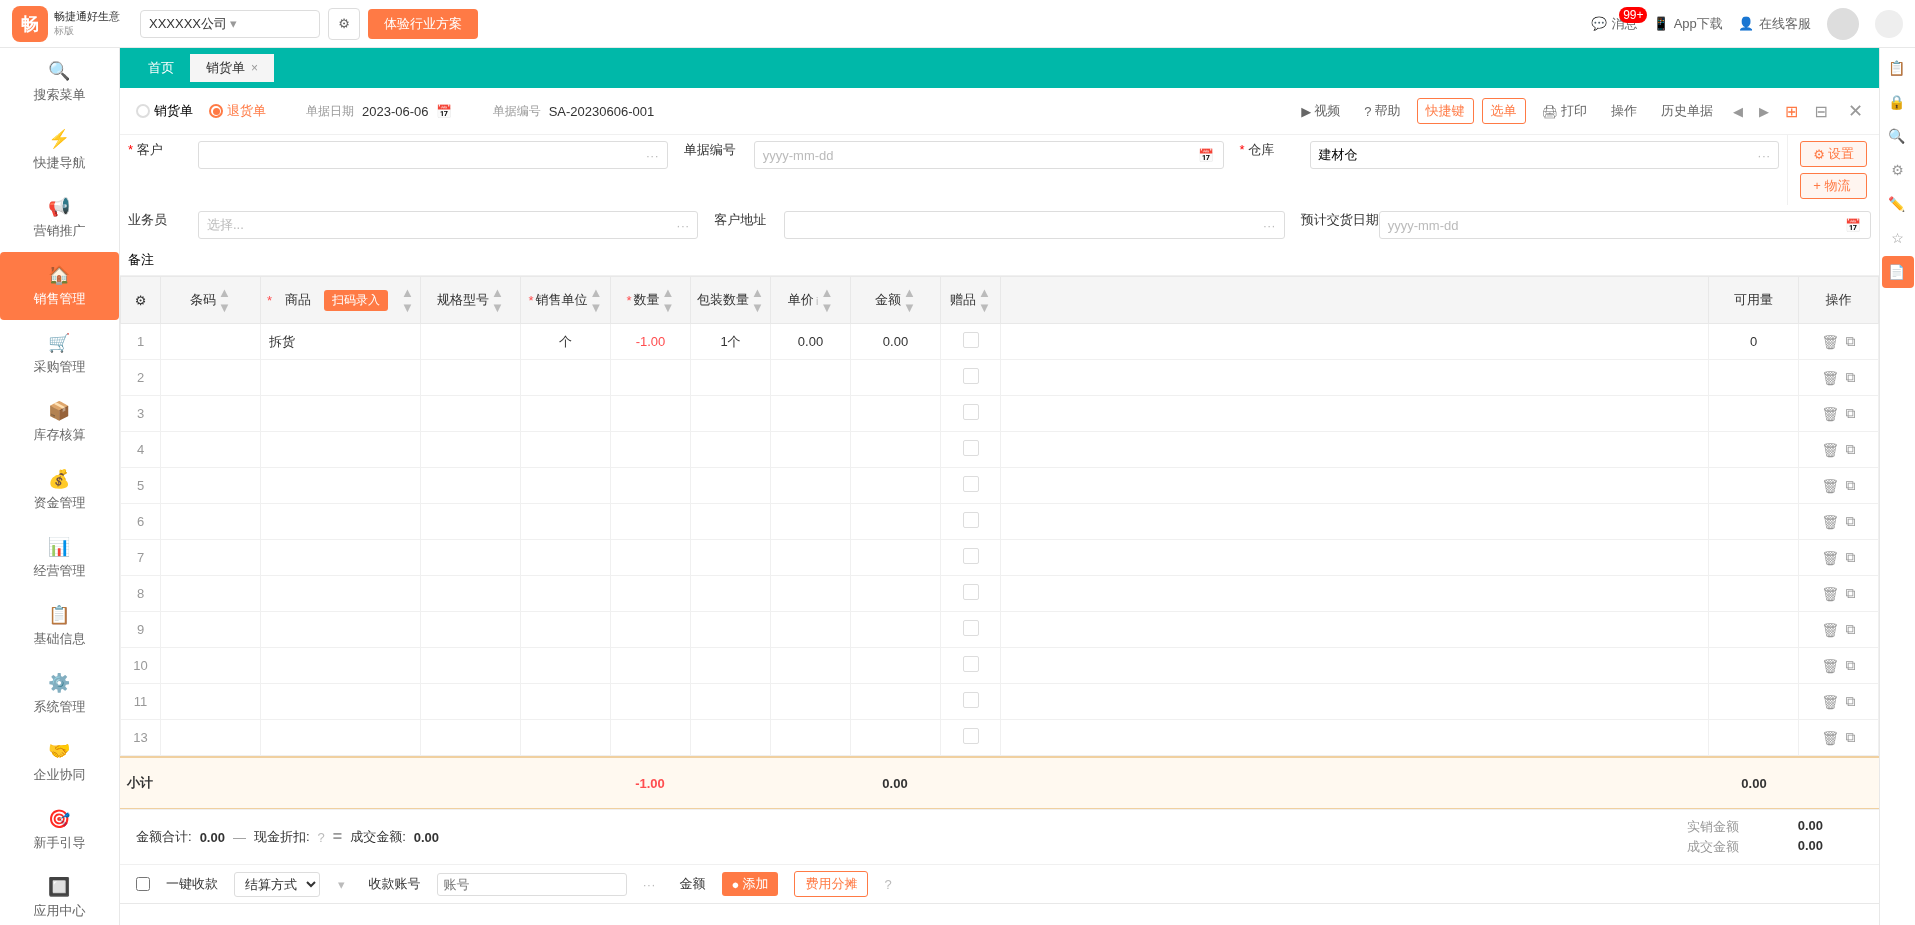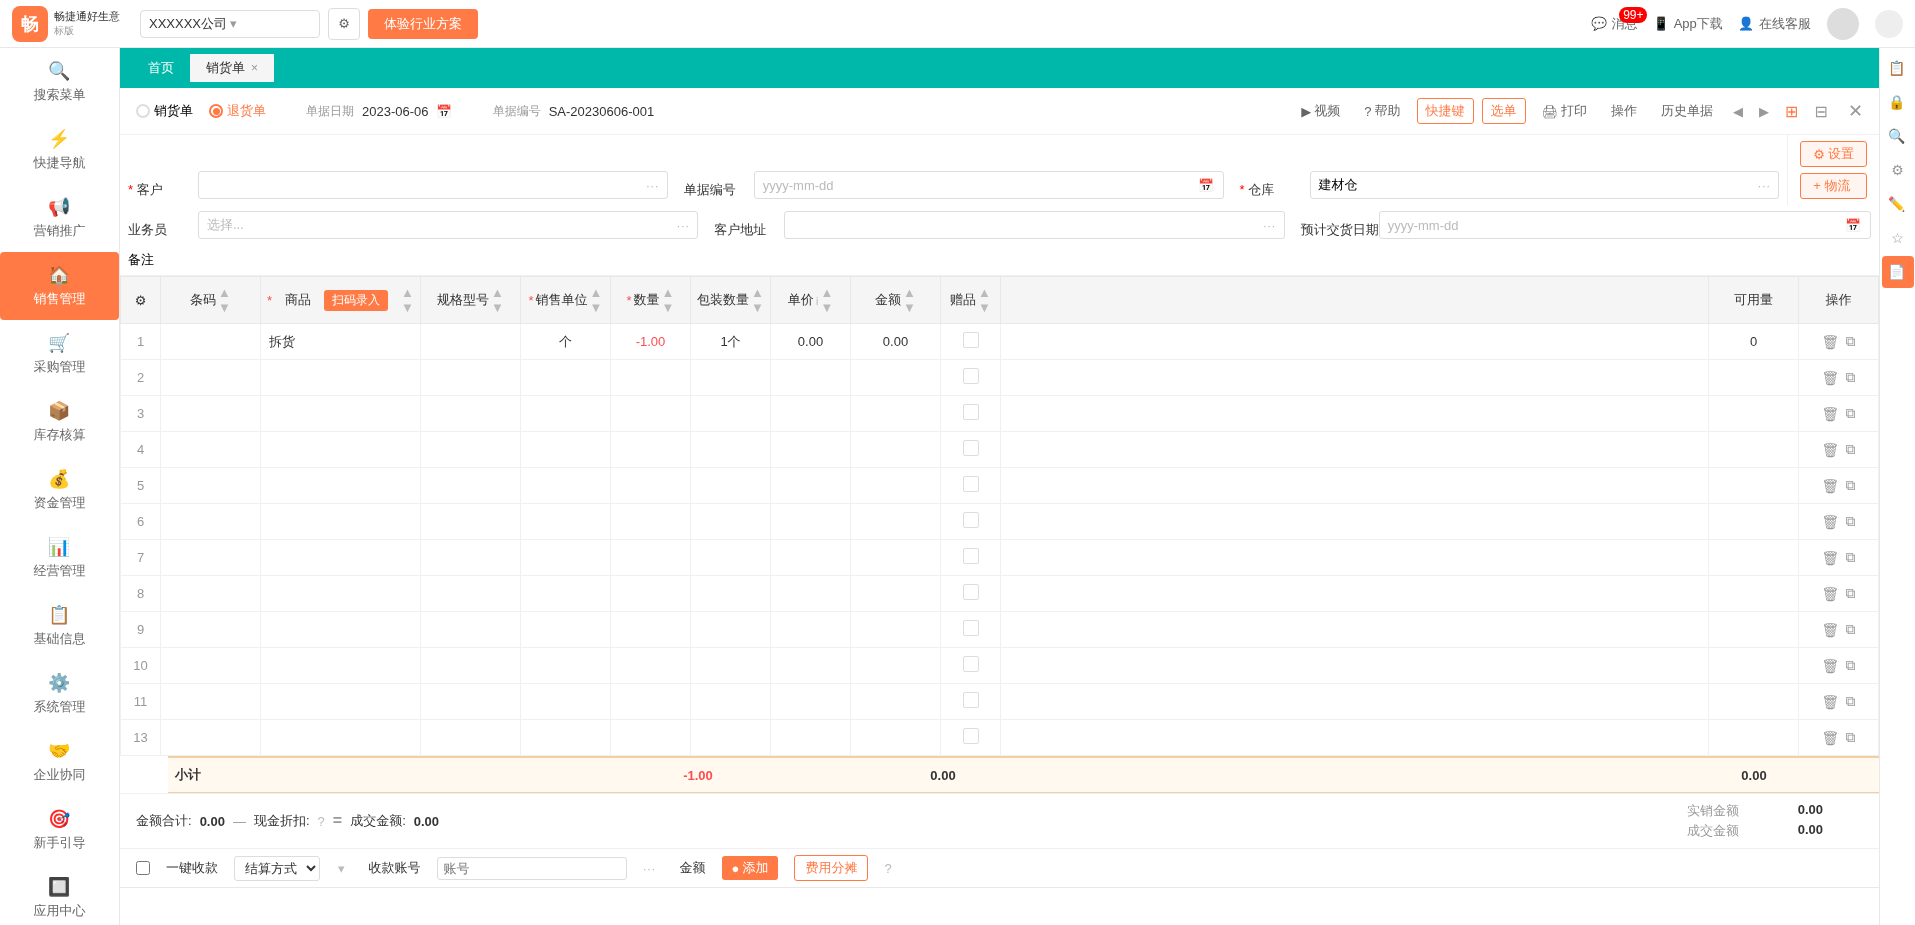--- a/index.html
+++ b/index.html
@@ -197,21 +197,21 @@
     
     .right-sidebar {
       width: 36px; background: #fff; border-left: 1px solid #e8e8e8;
       display: flex; flex-direction: column; align-items: center; gap: 2px; padding-top: 4px;
     }
     .rs-icon {
       width: 32px; height: 32px; display: flex; align-items: center; justify-content: center;
       cursor: pointer; color: #999; font-size: 14px; border-radius: 4px;
     }
     .rs-icon.orange-bg { background: #ff7a45; color: white; }
-    .field-col { display: flex; align-items: flex-end; padding: 6px 8px; }
+    .field-col { display: flex; align-items: flex-start; padding: 6px 8px; }
     .field-col .lbl { color: #333; min-width: 70px; white-space: nowrap; }
     .field-col .lbl .req { color: #f00; }
     .field-col .inp {
       flex: 1; border: 1px solid #ddd; border-radius: 3px; padding: 3px 8px;
       min-height: 28px; display: flex; align-items: center; background: #fff;
     }
     .field-col .inp .ph { color: #bbb; }
     .field-col .inp .dots { color: #bbb; margin-left: auto; }
     .field-col .inp .cal { color: #bbb; margin-left: auto; }
 
@@ -816,21 +816,21 @@
       <div class="td-ops">
         <span class="td-op-btn">🗑</span>
         <span class="td-op-btn">⧉</span>
       </div>
     </td>
   </tr>
                 </tbody>
             </table>
           </div>
 
-          <div style="background:#fff9f0; border-top:2px solid #f0d0a0; display:flex; align-items:center; padding:8px 0; border-bottom:1px solid #f0d0a0;margin-left:48px;">
+          <div style="background:#fff9f0; border-top:2px solid #f0d0a0; display:flex; align-items:center; padding:16px 0; border-bottom:1px solid #f0d0a0;">
             <div style="width:40px; text-align:center; font-weight:bold; color:#333;">小计</div>
             <div style="width:100px;"></div>
             <div style="width:160px;"></div>
             <div style="width:100px;"></div>
             <div style="width:90px;"></div>
             <div style="width:80px; text-align:center; color:#ff4d4f; font-weight:bold;">-1.00</div>
             <div style="width:80px;"></div>
             <div style="width:80px;"></div>
             <div style="width:90px; text-align:center; font-weight:bold; color:#333;">0.00</div>
             <div style="width:60px;"></div>

